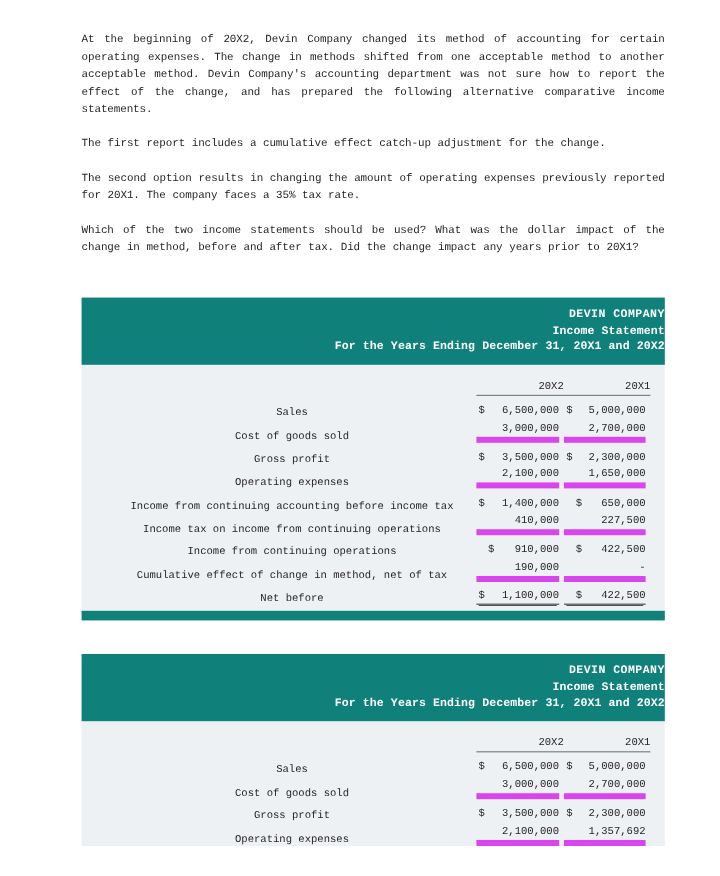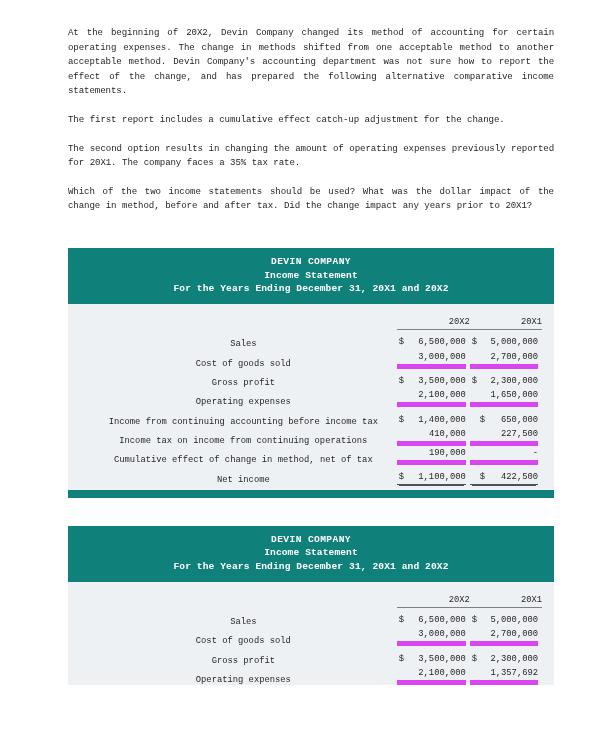--- a/index.html
+++ b/index.html
@@ -46,21 +46,21 @@
   
   .stmt {
     width: 486px;
     background: #eef1f3;
     margin: 0;
     position: relative;
   }
   .stmt-head {
     background: #10817a;
     color: #ffffff;
-    text-align: center;
+    text-align: right;
     padding: 7px 0 8px 0;
   }
   .stmt-head .line {
     font-size: 9.6px;
     font-weight: bold;
     line-height: 13.6px;
     letter-spacing: 0.01em;
   }
   .stmt-head .line.l1 { letter-spacing: 0.04em; }
 
@@ -227,30 +227,39 @@
               <tr class="r">
                 <td class="lbl">Income tax on income from continuing operations</td>
                 <td class="num ul-single">
                   <span class="cellwrap">410,000</span>
                 </td>
                 <td class="num ul-single">
                   <span class="cellwrap">227,500</span>
                 </td>
               </tr>
               <tr class="r">
+                <td class="lbl">Income from continuing operations</td>
+                <td class="num ">
+                  <span class="cellwrap"><span class="cur">$</span>910,000</span>
+                </td>
+                <td class="num ">
+                  <span class="cellwrap"><span class="cur">$</span>422,500</span>
+                </td>
+              </tr>
+              <tr class="r">
                 <td class="lbl">Cumulative effect of change in method, net of tax</td>
                 <td class="num ul-single">
                   <span class="cellwrap">190,000</span>
                 </td>
                 <td class="num ul-single">
                   <span class="cellwrap">-</span>
                 </td>
               </tr>
               <tr class="r">
-                <td class="lbl">Net income</td>
+                <td class="lbl">Net before</td>
                 <td class="num ul-double">
                   <span class="cellwrap"><span class="cur-tight">$</span>1,100,000</span>
                 </td>
                 <td class="num ul-double">
                   <span class="cellwrap"><span class="cur">$</span>422,500</span>
                 </td>
               </tr>
             </tbody>
         </table>
       </div>

